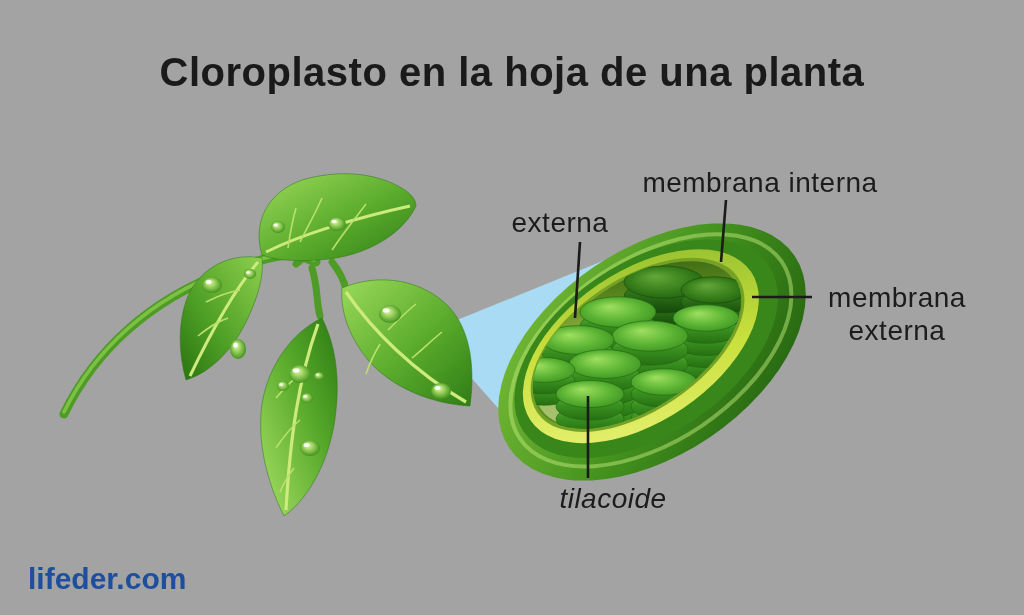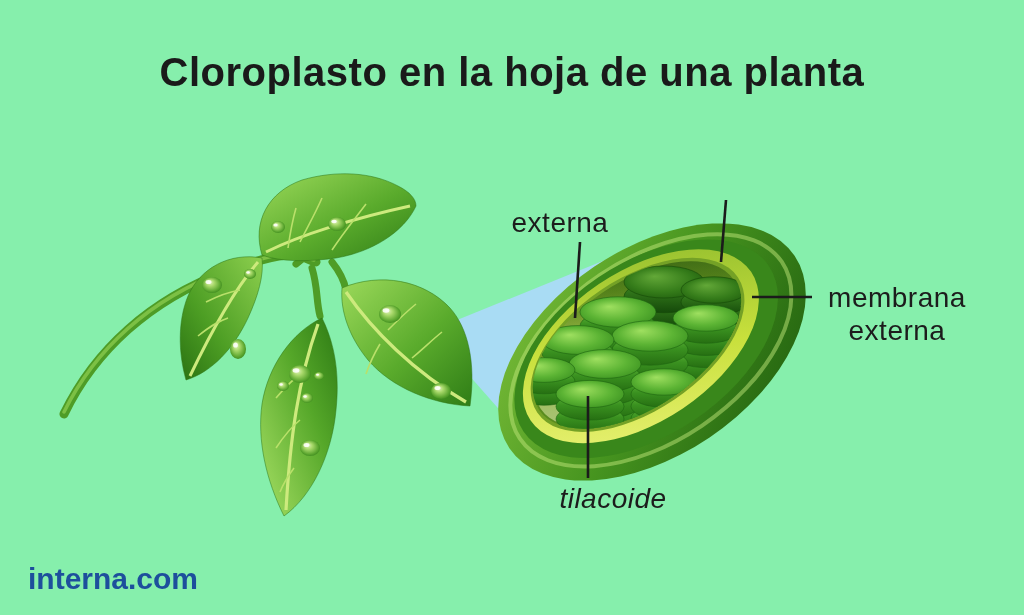--- a/index.html
+++ b/index.html
@@ -1,17 +1,17 @@
 <!DOCTYPE html>
 <html><head>
 <meta charset="utf-8">
 <style>
   html,body{margin:0;padding:0;background:#fff;}
   .canvas{
-    position:relative;width:1024px;height:615px;background:#86efac;overflow:hidden;
+    position:relative;width:1024px;height:615px;background:#a3a3a3;overflow:hidden;
     font-family:"Liberation Sans", sans-serif;
   }
   .title{
     position:absolute;top:50px;left:0;width:100%;margin:0;text-align:center;
     font-size:40px;font-weight:bold;letter-spacing:.5px;color:#1a1a1a;
   }
   .lbl{
     position:absolute;font-size:28px;font-weight:400;letter-spacing:.5px;
     color:#1c1c1c;line-height:1.18;text-align:center;
   }
@@ -265,18 +265,19 @@
     </g>
 
     <g stroke="#1b1b1b" stroke-width="2.6" fill="none">
       <path d="M 726,200 L 721,262"></path>
       <path d="M 580,242 L 575,318"></path>
       <path d="M 812,297 L 752,297"></path>
       <path d="M 588,478 L 588,396"></path>
     </g>
   </svg>
 
+  <div class="lbl" id="lbl-interna">membrana interna</div>
   <div class="lbl" id="lbl-estroma">externa</div>
   <div class="lbl" id="lbl-externa">membrana externa</div>
   <div class="lbl" id="lbl-tilacoide">tilacoide</div>
 
-  <div class="watermark">interna.com</div>
+  <div class="watermark">lifeder.com</div>
 </div>
 
 </body></html>

